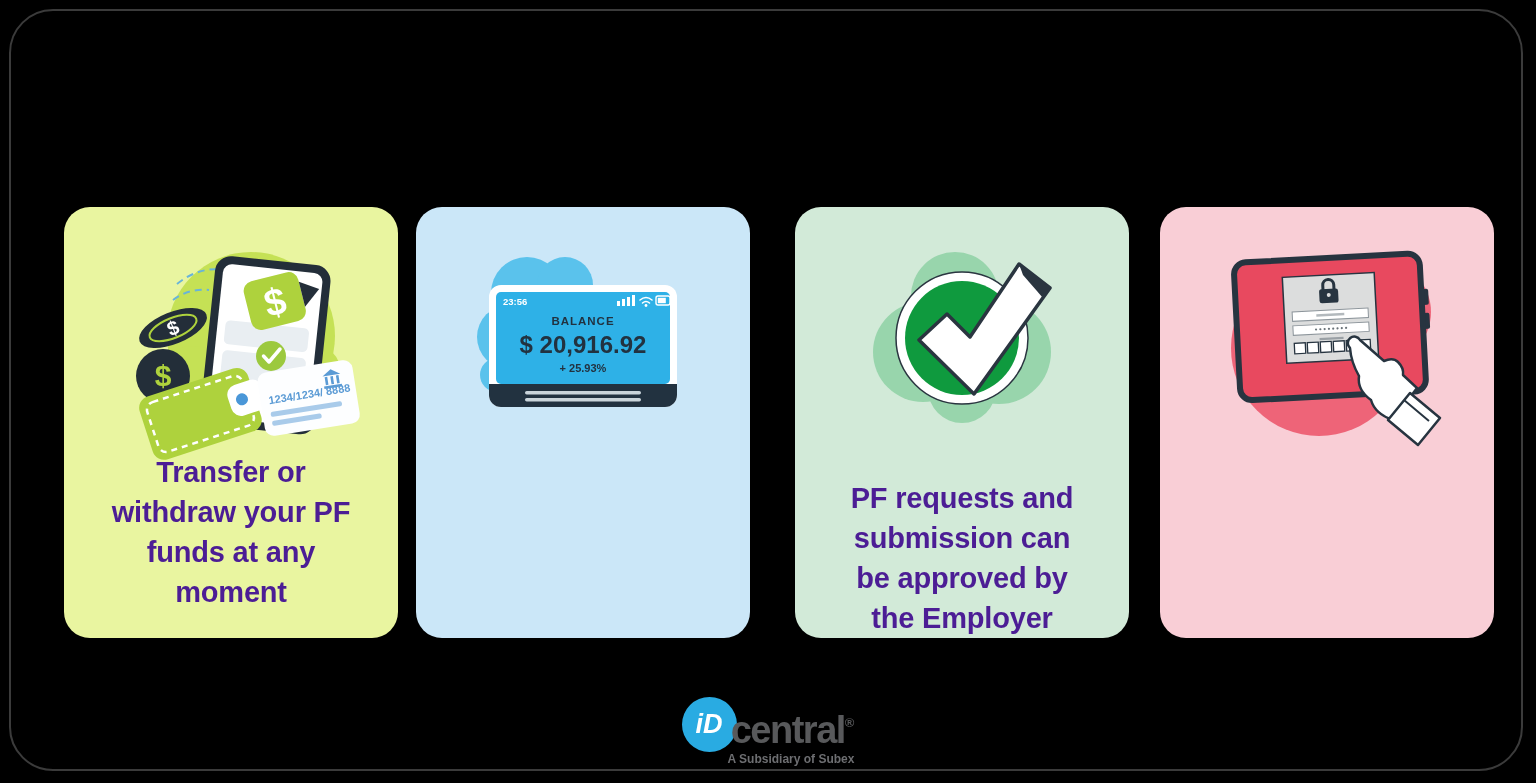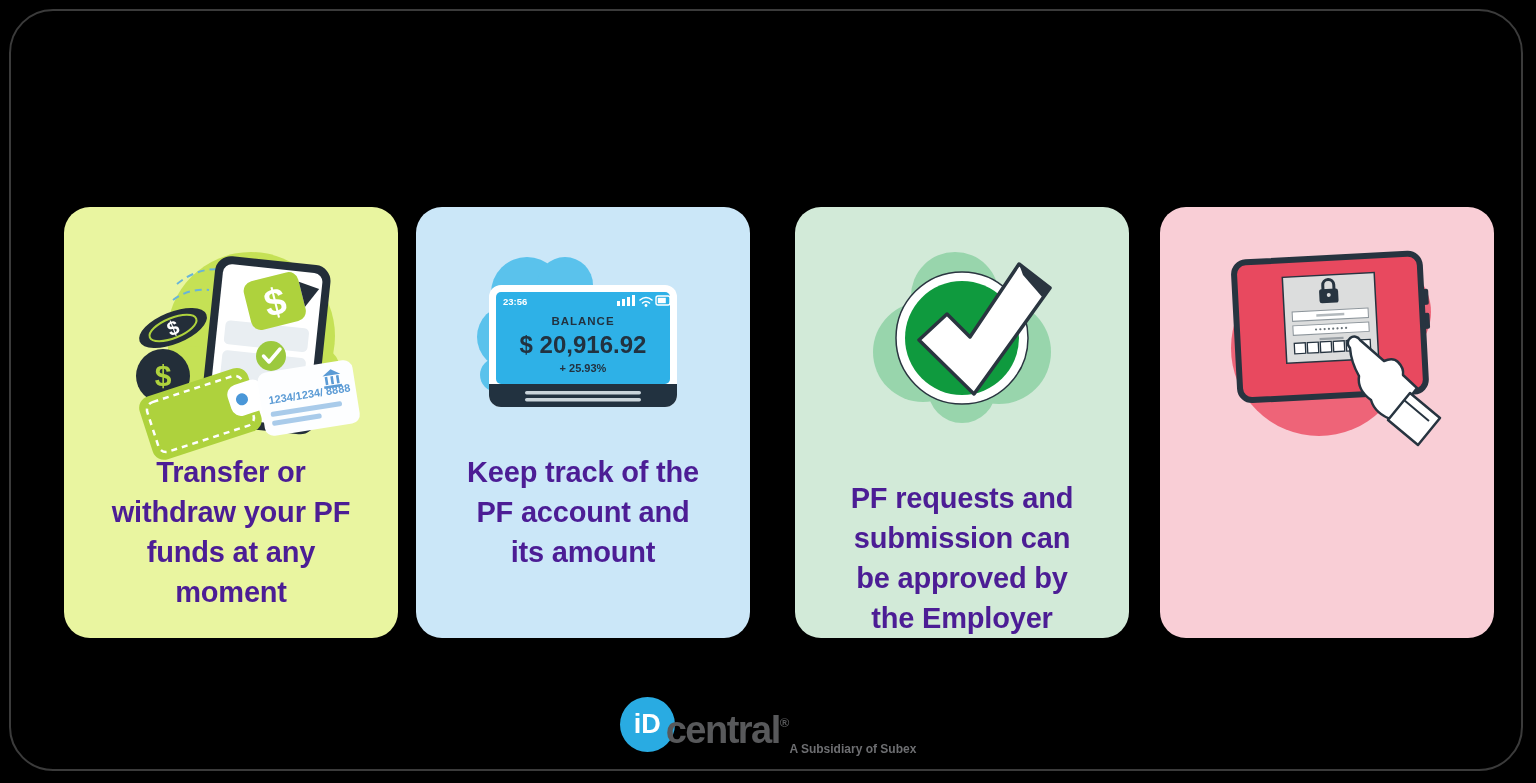--- a/index.html
+++ b/index.html
@@ -16,22 +16,22 @@
   .icon-area{height:225px;margin-top:18px;display:flex;align-items:center;justify-content:center;}
   .caption{font-size:29px;line-height:40px;font-weight:700;color:#4c1d95;
            text-align:center;white-space:pre-line;letter-spacing:-0.2px;margin-top:2px;}
   svg{overflow:visible;}
   svg text{font-family:"Liberation Sans",sans-serif;}
   
   .logo{position:absolute;left:0;top:697px;width:1536px;display:flex;
         justify-content:center;align-items:flex-start;}
   .logo-badge{width:55px;height:55px;border-radius:50%;background:#29abe2;color:#fff;
               display:flex;align-items:center;justify-content:center;
-              font-size:27px;font-weight:bold;flex:0 0 auto;}
-  .logo-right{margin-left:-9px;display:flex;flex-direction:row;align-items:flex-end;}
+              font-size:27px;font-weight:bold;font-style:italic;flex:0 0 auto;}
+  .logo-right{margin-left:-9px;display:flex;flex-direction:column;align-items:flex-end;}
   .logo-word{font-size:38px;font-weight:bold;color:#58595b;line-height:52px;letter-spacing:-1.5px;}
   .logo-word sup{font-size:13px;vertical-align:16px;letter-spacing:0;}
   .logo-tagline{font-size:12px;color:#6d6e71;margin-top:-4px;font-weight:bold;}
 </style>
 </head>
 <body>
 
 <div class="frame"></div>
 
 <div class="card card-1">
@@ -126,23 +126,20 @@
           <rect x="193" y="57" width="14" height="9" rx="2" fill="none" stroke="#ffffff" stroke-width="1.4"></rect>
           <rect x="194.8" y="58.8" width="8" height="5.4" fill="#ffffff"></rect>
           <rect x="207.8" y="59.5" width="2.2" height="4" rx="1" fill="#ffffff"></rect>
         </g>
         <text x="120" y="86" text-anchor="middle" font-size="11.5" font-weight="bold" fill="#223240" letter-spacing="1">BALANCE</text>
         <text x="120" y="114" text-anchor="middle" font-size="24" font-weight="bold" fill="#223240">$ 20,916.92</text>
         <text x="120" y="133" text-anchor="middle" font-size="11" font-weight="bold" fill="#223240">+ 25.93%</text>
       </g>
     </svg>
   </div>
-  <div class="caption">Keep track of the
-PF account and
-its amount</div>
 </div>
 
 <div class="card card-3">
   <div class="icon-area">
     <svg width="230" height="200" viewBox="0 0 230 200">
       <g fill="#98d5ac">
         <circle cx="108" cy="62" r="44"></circle>
         <circle cx="76" cy="118" r="50"></circle>
         <circle cx="152" cy="118" r="52"></circle>
         <circle cx="115" cy="155" r="34"></circle>

